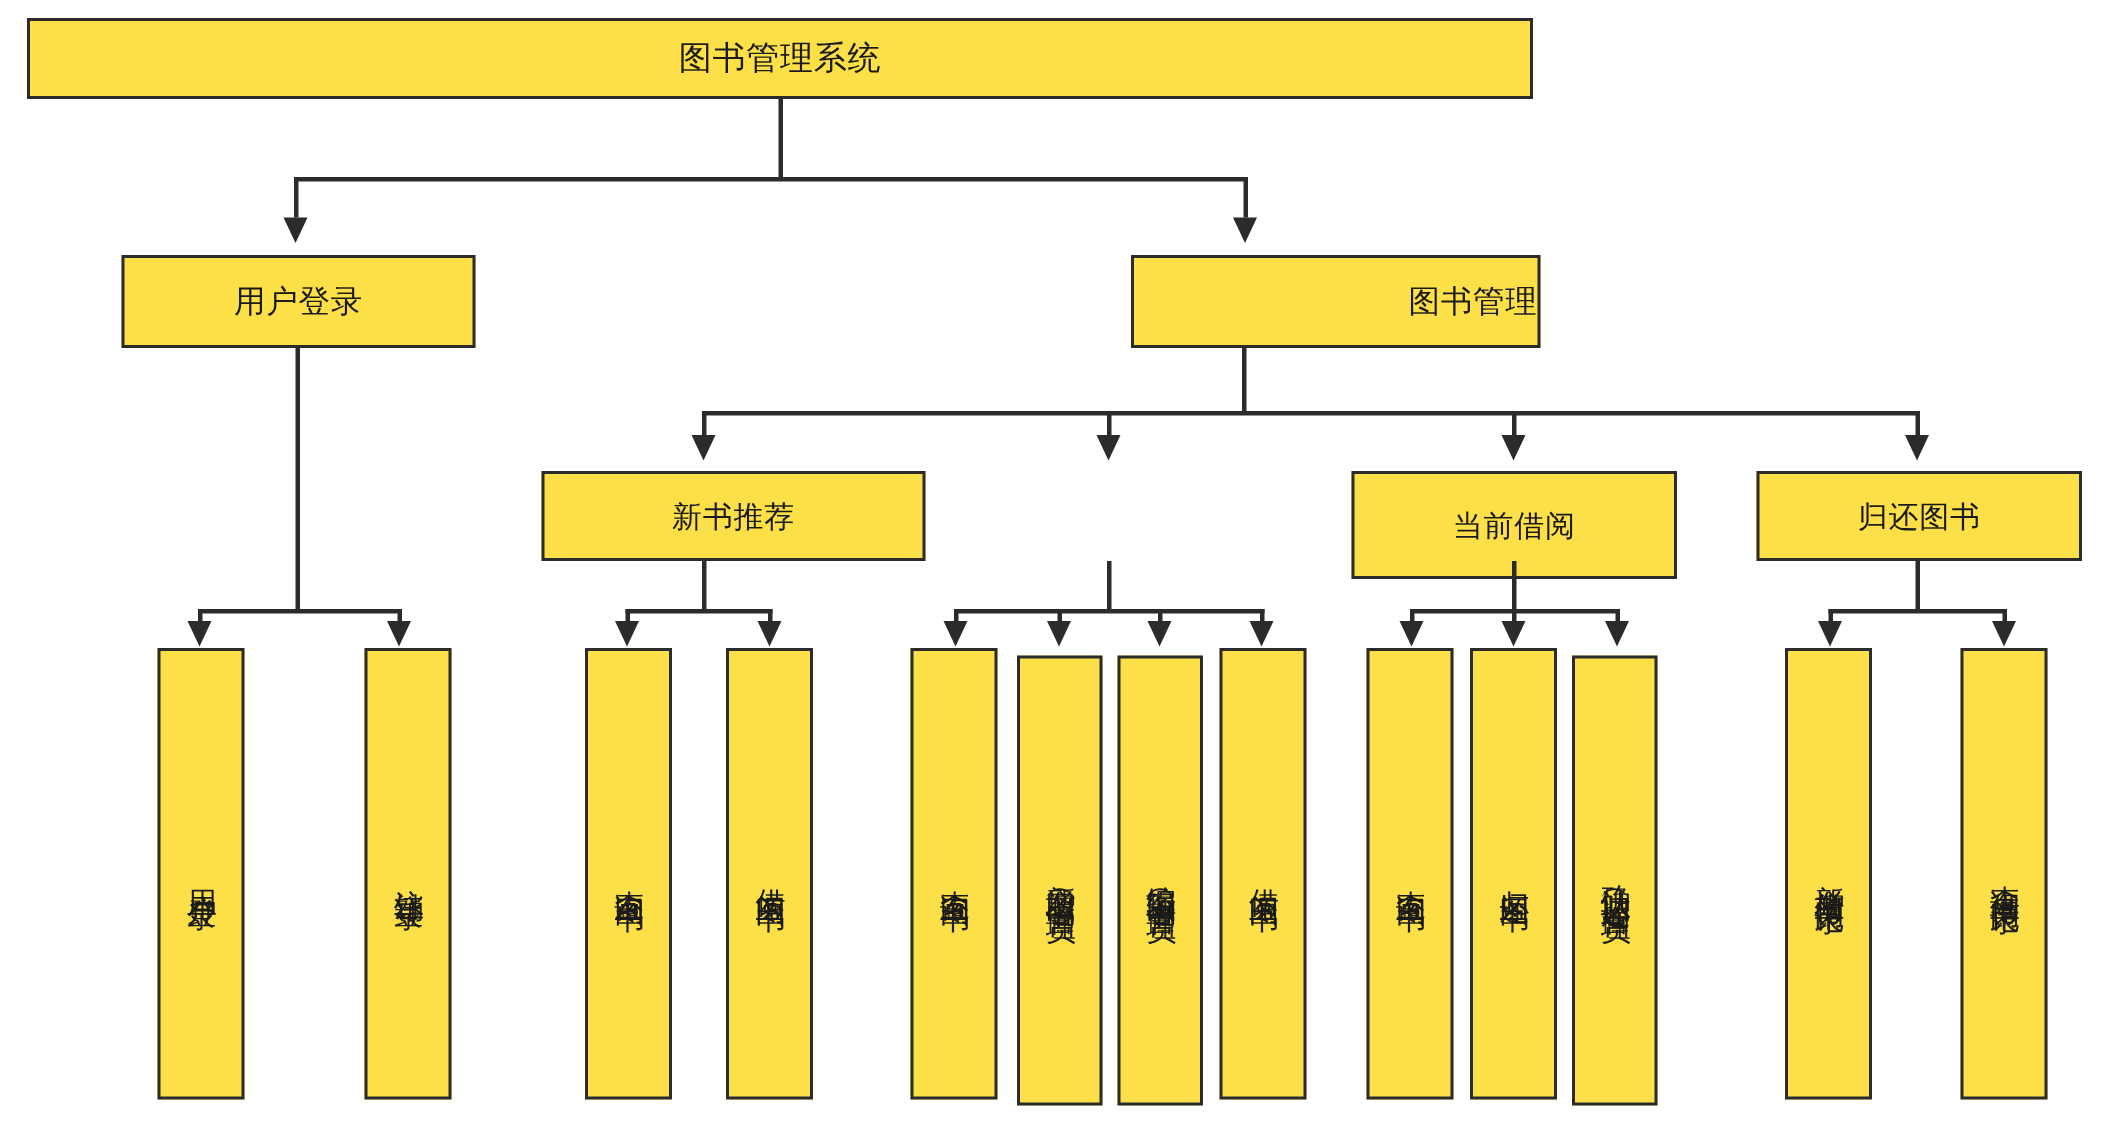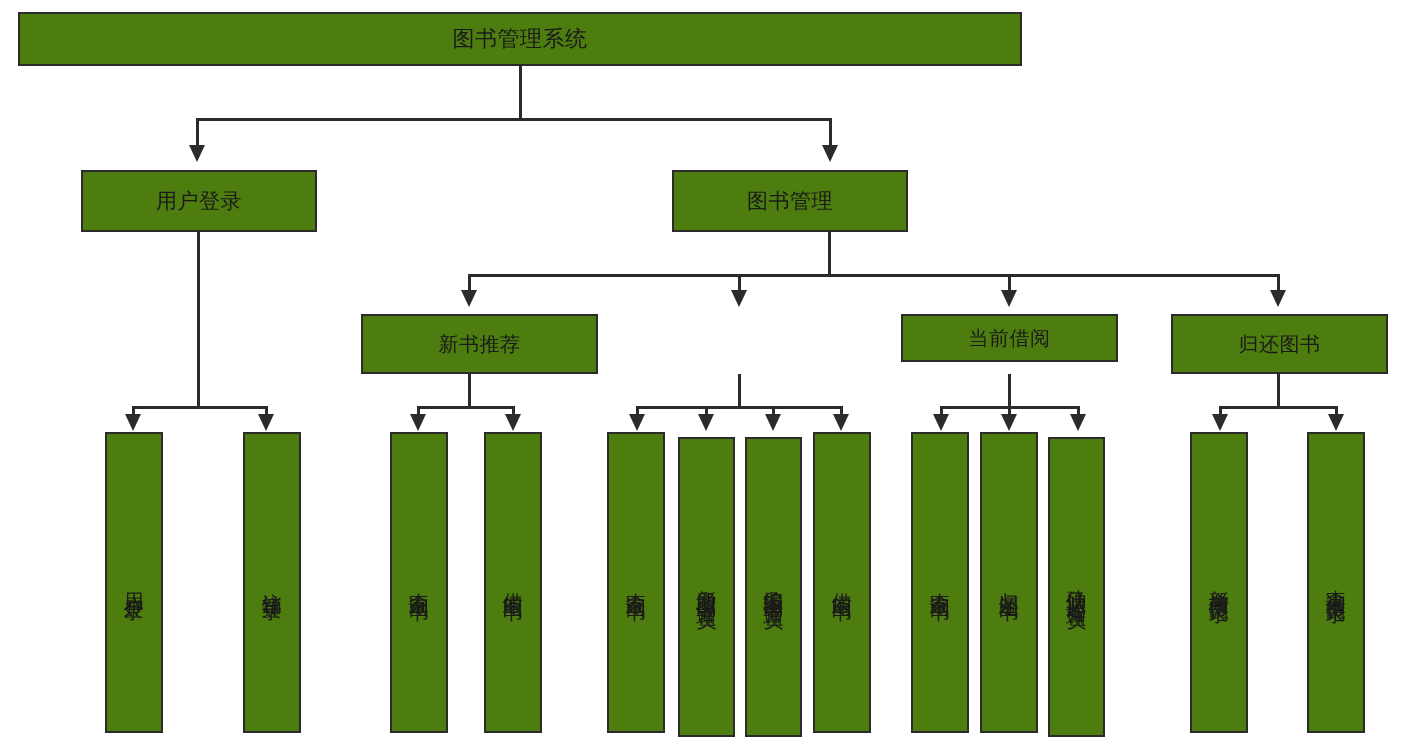--- a/index.html
+++ b/index.html
@@ -16,21 +16,21 @@
     position: relative;
     width: 1405px;
     height: 747px;
     background: #ffffff;
     overflow: hidden;
   }
   
   .node {
     position: absolute;
     box-sizing: border-box;
-    background: #4d7c0f;
+    background: #fde047;
     border: 2px solid #2b2b2b;
     display: flex;
     align-items: center;
     justify-content: center;
     color: #1a1a1a;
     letter-spacing: 0.5px;
   }
   .node.root {
     font-size: 22px;
   }
@@ -102,21 +102,21 @@
   <div class="hline" style="left:196px; top:118px; width:636px; height:3px;"></div>
 
   <div class="vline" style="left:196px; top:118px; width:3px; height:27px;"></div>
   <div class="vline" style="left:829px; top:118px; width:3px; height:27px;"></div>
   <div class="arrow" style="left:189px; top:145px;"></div>
   <div class="arrow" style="left:822px; top:145px;"></div>
 
   <div class="node l2" style="left:81px; top:170px; width:236px; height:62px;">
     <span>用户登录</span>
   </div>
-  <div class="node l2" style="left:672px; top:170px; width:236px; height:62px;">
+  <div class="node l2" style="left:754px; top:170px; width:273px; height:62px;justify-content:flex-end;">
     <span>图书管理</span>
   </div>
 
   <div class="vline" style="left:197px; top:232px; width:3px; height:174px;"></div>
   <div class="hline" style="left:132px; top:406px; width:136px; height:3px;"></div>
   <div class="vline" style="left:132px; top:406px; width:3px; height:9px;"></div>
   <div class="vline" style="left:265px; top:406px; width:3px; height:9px;"></div>
   <div class="arrow" style="left:125px; top:414px;"></div>
   <div class="arrow" style="left:258px; top:414px;"></div>
 
@@ -124,24 +124,24 @@
   <div class="hline" style="left:468px; top:274px; width:812px; height:3px;"></div>
   <div class="vline" style="left:468px; top:274px; width:3px; height:16px;"></div>
   <div class="vline" style="left:738px; top:274px; width:3px; height:16px;"></div>
   <div class="vline" style="left:1008px; top:274px; width:3px; height:16px;"></div>
   <div class="vline" style="left:1277px; top:274px; width:3px; height:16px;"></div>
   <div class="arrow" style="left:461px; top:290px;"></div>
   <div class="arrow" style="left:731px; top:290px;"></div>
   <div class="arrow" style="left:1001px; top:290px;"></div>
   <div class="arrow" style="left:1270px; top:290px;"></div>
 
-  <div class="node l3" style="left:361px; top:314px; width:237px; height:60px;">
+  <div class="node l3" style="left:361px; top:314px; width:256px; height:60px;">
     <span>新书推荐</span>
   </div>
-  <div class="node l3" style="left:901px; top:314px; width:217px; height:48px;">
+  <div class="node l3" style="left:901px; top:314px; width:217px; height:72px;">
     <span>当前借阅</span>
   </div>
   <div class="node l3" style="left:1171px; top:314px; width:217px; height:60px;">
     <span>归还图书</span>
   </div>
 
   <div class="vline" style="left:468px; top:374px; width:3px; height:32px;"></div>
   <div class="hline" style="left:417px; top:406px; width:98px; height:3px;"></div>
   <div class="vline" style="left:417px; top:406px; width:3px; height:9px;"></div>
   <div class="vline" style="left:512px; top:406px; width:3px; height:9px;"></div>

